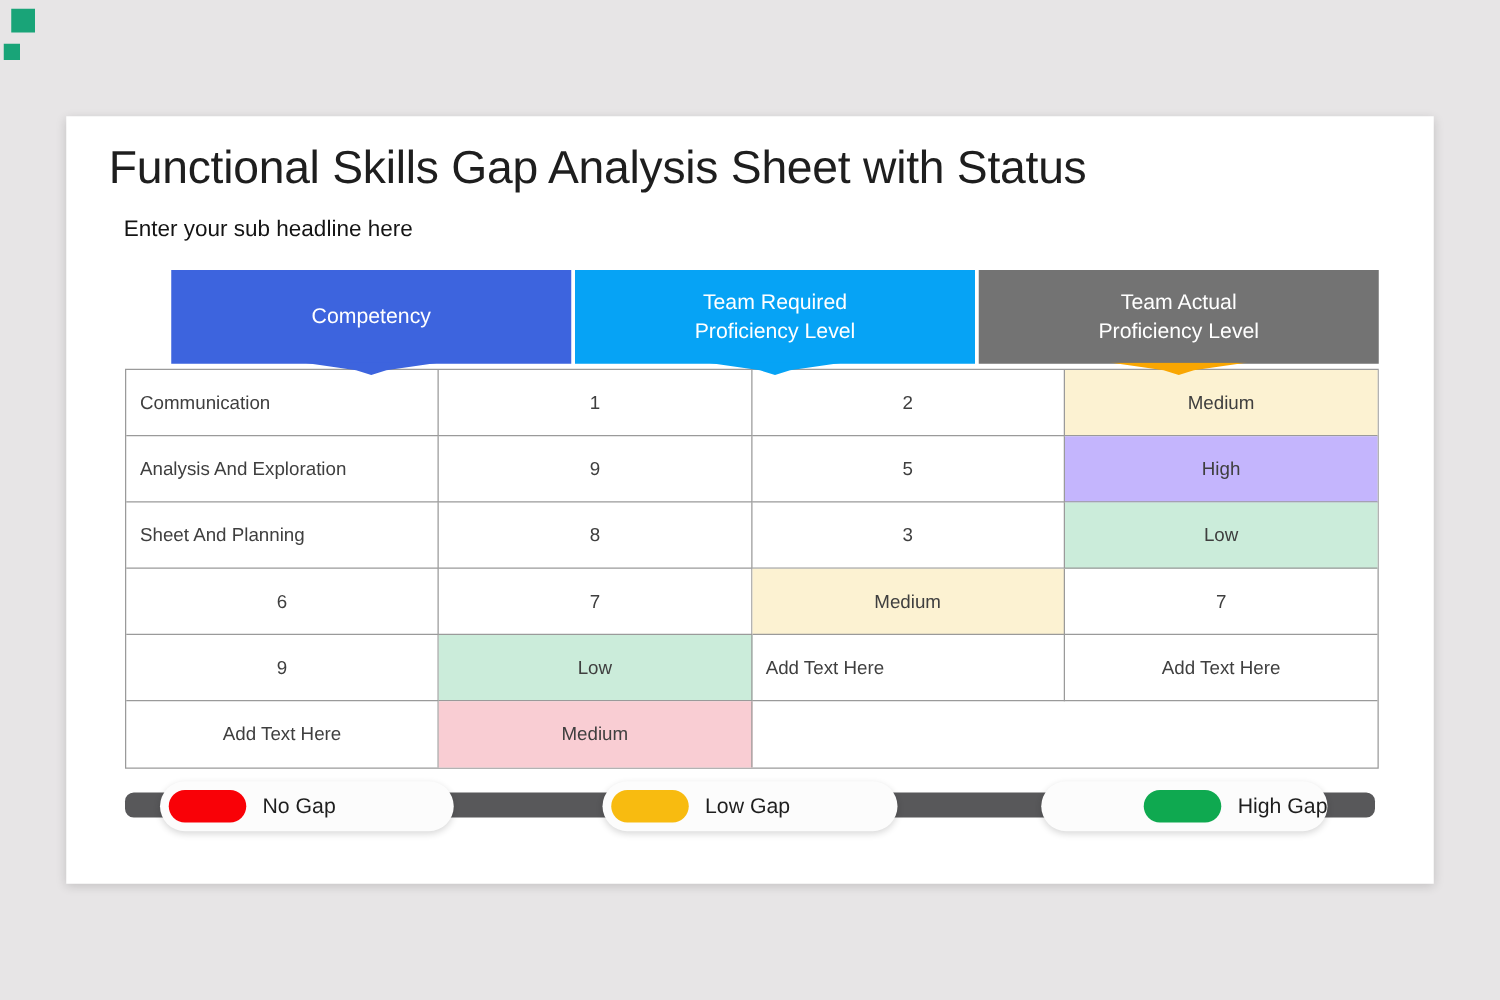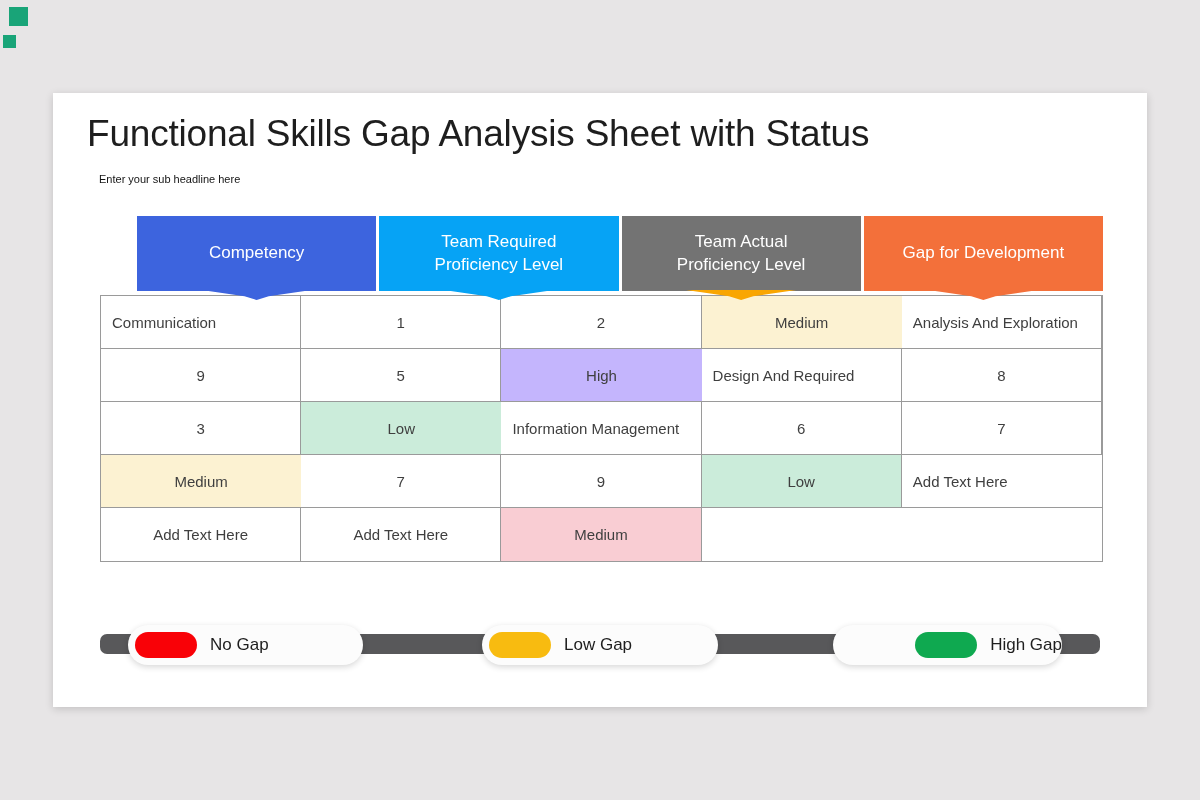--- a/index.html
+++ b/index.html
@@ -10,34 +10,34 @@
 
   .decor-square { position:absolute; }
   .decor-square.big { left:9px; top:7px; width:19px; height:19px; }
   .decor-square.small { left:3px; top:35px; width:13px; height:13px; }
 
   .card { position:absolute; left:53px; top:93px; width:1094px; height:614px;
           background:#FFFFFF; box-shadow:0 2px 8px rgba(0,0,0,0.16); }
 
   .title { position:absolute; left:34px; top:20px; font-size:37px; font-weight:500;
            color:#1E1E1E; letter-spacing:-0.2px; white-space:nowrap; }
-  .subtitle { position:absolute; left:46px; top:80px; font-size:11px; font-weight:500;
+  .subtitle { position:absolute; left:46px; top:80px; font-size:18px; font-weight:500;
               color:#141414; }
 
   .table-wrap { position:absolute; left:47px; top:123px; width:1003px; }
 
   .thead { display:flex; gap:3px; height:75px; }
   .th { position:relative; flex:1; display:flex; align-items:center; justify-content:center;
         color:#FFFFFF; font-size:17px; font-weight:500; text-align:center; line-height:1.32;
         white-space:pre-line; }
   .th .tail { position:absolute; left:50%; transform:translateX(-50%); top:74px;
               width:110px; height:10px; z-index:3;
               clip-path:polygon(0 0, 100% 0, 61% 62%, 50% 100%, 39% 62%); }
 
-  .tbody { margin-top:4px; display:grid; grid-template-columns:repeat(5,1fr);
+  .tbody { margin-top:4px; display:grid; grid-template-columns:repeat(4,1fr);
            grid-auto-rows:53px; border:1px solid #9A9A9A; }
   .cell { display:flex; align-items:center; justify-content:center;
           font-size:15px; color:#3F3F3F;
           border-right:1px solid #9A9A9A; border-bottom:1px solid #9A9A9A; }
   .cell:nth-child(4n) { border-right:none; }
   .cell:nth-child(n+21) { border-bottom:none; }
   .cell.comp { justify-content:flex-start; padding-left:11px; }
 
   .legend { position:absolute; left:47px; top:531px; width:1003px; height:42px; }
   .legend .bar { position:absolute; left:0; top:10px; width:1000px; height:20px;
@@ -74,43 +74,38 @@
         <div class="th" style="background-color: rgb(6, 163, 245);">
           <span>Team Required
 Proficiency Level</span>
           <div class="tail" style="background-color: rgb(6, 163, 245);"></div>
         </div>
         <div class="th" style="background-color: #737373;">
           <span>Team Actual
 Proficiency Level</span>
           <div class="tail" style="background-color: rgb(249, 166, 2);"></div>
         </div>
-        <div class="th" style="background-color: rgb(243, 112, 58);">
-          <span>Gap for Development</span>
-          <div class="tail" style="background-color: rgb(243, 112, 58);"></div>
-        </div>
       </div>
 
       <div class="tbody">
         <div class="cell comp">Communication</div>
         <div class="cell">1</div>
         <div class="cell">2</div>
         <div class="cell" style="background-color: rgb(252, 242, 210);">Medium</div>
 
         <div class="cell comp">Analysis And Exploration</div>
         <div class="cell">9</div>
         <div class="cell">5</div>
         <div class="cell" style="background-color: #c4b5fd;">High</div>
 
-        <div class="cell comp">Design And Required</div>
+        <div class="cell comp">Sheet And Planning</div>
         <div class="cell">8</div>
         <div class="cell">3</div>
         <div class="cell" style="background-color: rgb(203, 236, 218);">Low</div>
 
-        <div class="cell comp">Information Management</div>
         <div class="cell">6</div>
         <div class="cell">7</div>
         <div class="cell" style="background-color: rgb(252, 242, 210);">Medium</div>
 
         <div class="cell">7</div>
         <div class="cell">9</div>
         <div class="cell" style="background-color: rgb(203, 236, 218);">Low</div>
 
         <div class="cell comp">Add Text Here</div>
         <div class="cell">Add Text Here</div>

